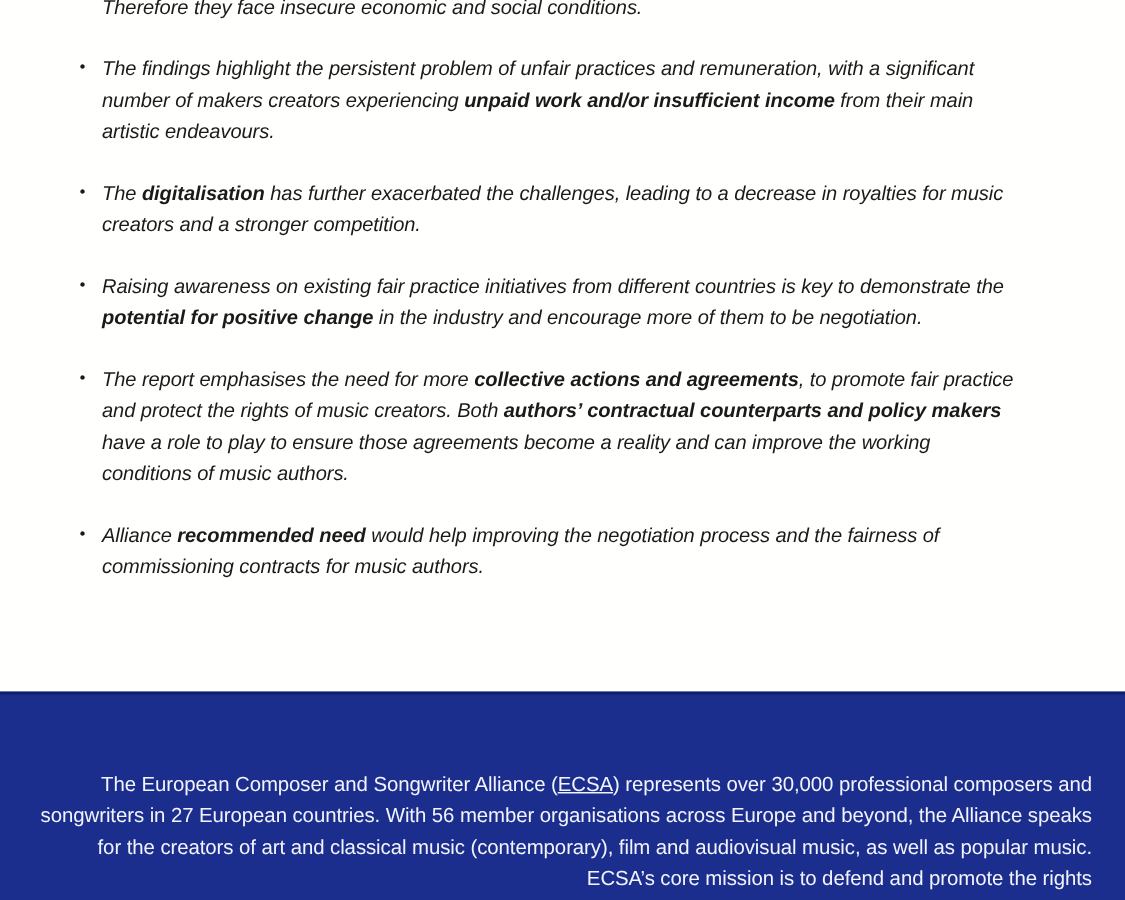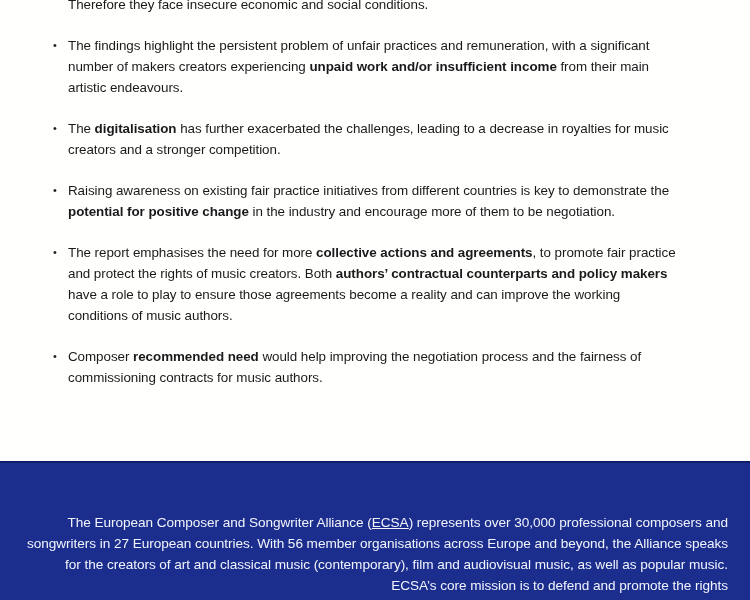--- a/index.html
+++ b/index.html
@@ -22,20 +22,21 @@
 
   
   .content {
     position: absolute;
     left: 0;
     top: 0;
     width: 750px;
     height: 461px;
     background: #fffffe;
     overflow: hidden;
+    font-style: italic;
   }
 
   .body-block {
     position: absolute;
     left: 53px;
     top: -6px;
     width: 625px;
   }
 
   .para {
@@ -104,21 +105,21 @@
 
 <div class="page">
 
   <div class="content">
     <div class="body-block">
         <p class="para no-bullet"><span>Therefore they face insecure economic and social conditions.</span></p>
         <p class="para bulleted"><span>The findings highlight the persistent problem of unfair practices and remuneration, with a significant number of makers creators experiencing </span><b>unpaid work and/or insufficient income</b><span> from their main artistic endeavours.</span></p>
         <p class="para bulleted"><span>The </span><b>digitalisation</b><span> has further exacerbated the challenges, leading to a decrease in royalties for music creators and a stronger competition.</span></p>
         <p class="para bulleted"><span>Raising awareness on existing fair practice initiatives from different countries is key to demonstrate the </span><b>potential for positive change</b><span> in the industry and encourage more of them to be negotiation.</span></p>
         <p class="para bulleted"><span>The report emphasises the need for more </span><b>collective actions and agreements</b><span>, to promote fair practice and protect the rights of music creators. Both </span><b>authors’ contractual counterparts and policy makers</b><span> have a role to play to ensure those agreements become a reality and can improve the working conditions of music authors.</span></p>
-        <p class="para bulleted"><span>Composer </span><b>recommended need</b><span> would help improving the negotiation process and the fairness of commissioning contracts for music authors.</span></p>
+        <p class="para bulleted"><span>Alliance </span><b>recommended need</b><span> would help improving the negotiation process and the fairness of commissioning contracts for music authors.</span></p>
       </div>
   </div>
 
   <div class="blue-band">
     <div class="blue-rule"></div>
     <div class="blue-text"><span>The European Composer and Songwriter Alliance (</span><span class="link">ECSA</span><span>) represents over 30,000 professional composers and songwriters in 27 European countries. With 56 member organisations across Europe and beyond, the Alliance speaks for the creators of art and classical music (contemporary), film and audiovisual music, as well as popular music. ECSA’s core mission is to defend and promote the rights</span></div>
   </div>
 
 </div>
 

